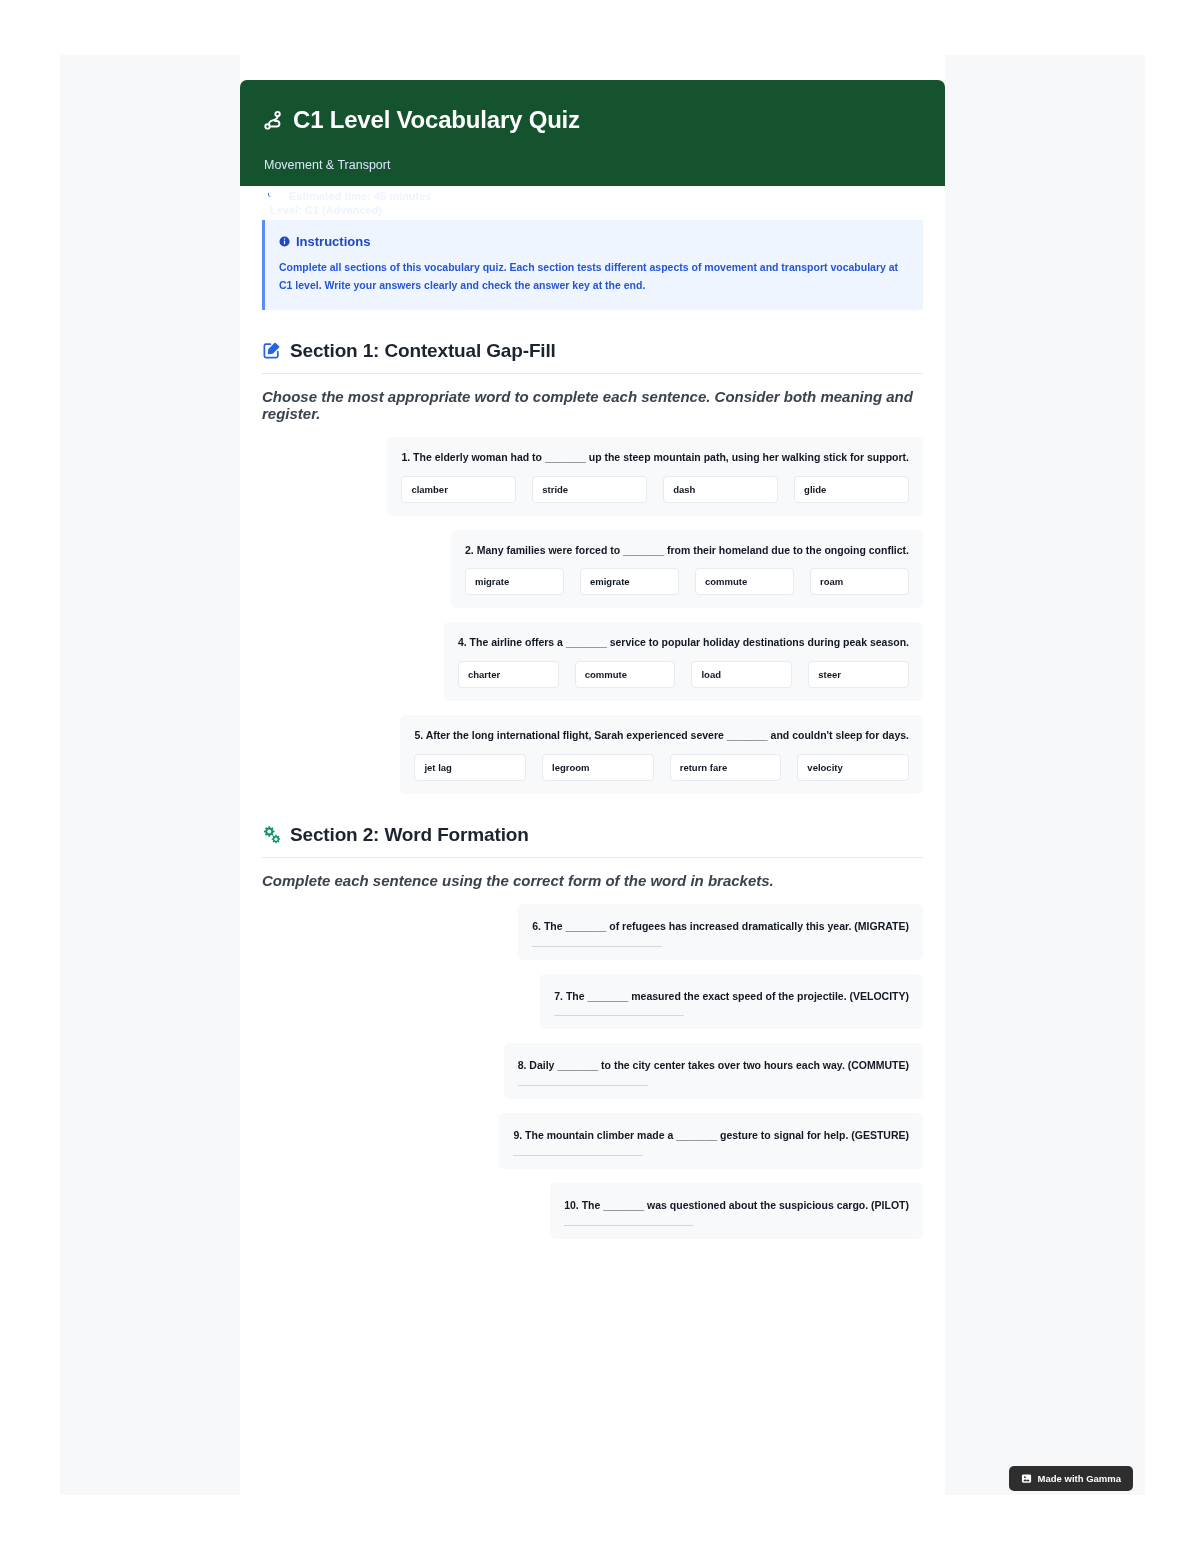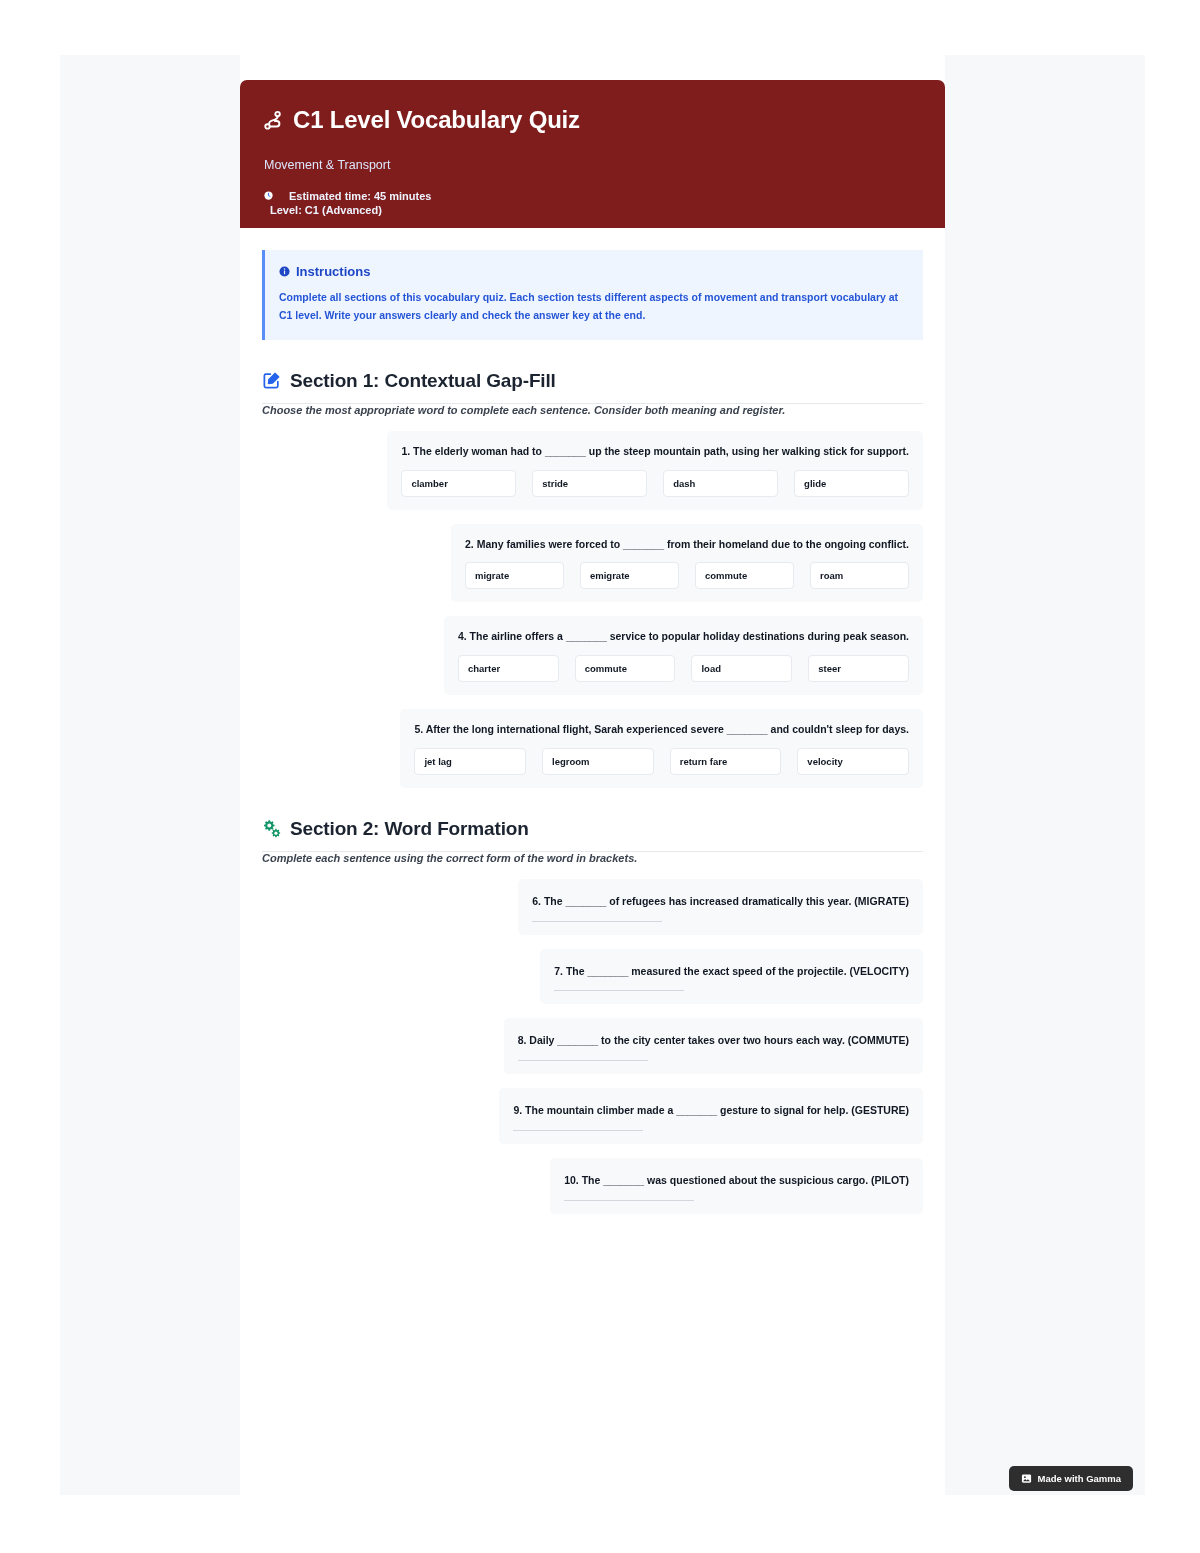--- a/index.html
+++ b/index.html
@@ -35,24 +35,24 @@
     position: absolute;
     left: 240px;
     top: 55px;
     width: 705px;
     min-height: 1440px;
     background: #ffffff;
   }
 
   
   .quiz-header {
-    background: #7f1d1d;
+    background: #14532d;
     border-radius: 7px 7px 0 0;
     padding: 26px 24px 26px 22px;
-    height: 148px;
+    height: 106px;
     margin-top: 25px;
   }
   .quiz-title-row {
     display: flex;
     align-items: center;
     gap: 9px;
   }
   .route-icon { width: 22px; height: 22px; display: block; flex: none; }
   .quiz-title {
     color: #ffffff;
@@ -80,21 +80,21 @@
     align-items: center;
     gap: 16px;
     color: #eef3fe;
     font-size: 11px;
     font-weight: 700;
   }
   .clock-icon { width: 9px; height: 9px; display: block; flex: none; }
   .meta-line.indent { padding-left: 6px; }
 
   
-  .sheet-body { padding: 0 22px 40px 22px; }
+  .sheet-body { padding: 12px 22px 40px 22px; }
 
   
   .instructions {
     background: #eff5ff;
     border-left: 3px solid #5a8df5;
     padding: 14px 16px 15px 14px;
     margin-top: 22px;
   }
   .instructions-head {
     display: flex;
@@ -124,22 +124,23 @@
     border-bottom: 1px solid #e6e8ec;
   }
   .section-icon { width: 19px; height: 19px; display: block; flex: none; }
   .section-title {
     color: #1b2430;
     font-size: 19px;
     font-weight: 700;
     letter-spacing: -0.15px;
   }
   .section-desc {
+    margin-top: 14px;
     color: #3a424e;
-    font-size: 11px;
+    font-size: 15px;
     font-style: italic;
     font-weight: 600;
   }
 
   
   .q-list { margin-top: 15px; display: flex; flex-direction: column; gap: 14px; align-items: flex-end; }
   .q-card {
     background: #f7f9fb;
     border-radius: 5px;
     padding: 13px 14px 13px 14px;

